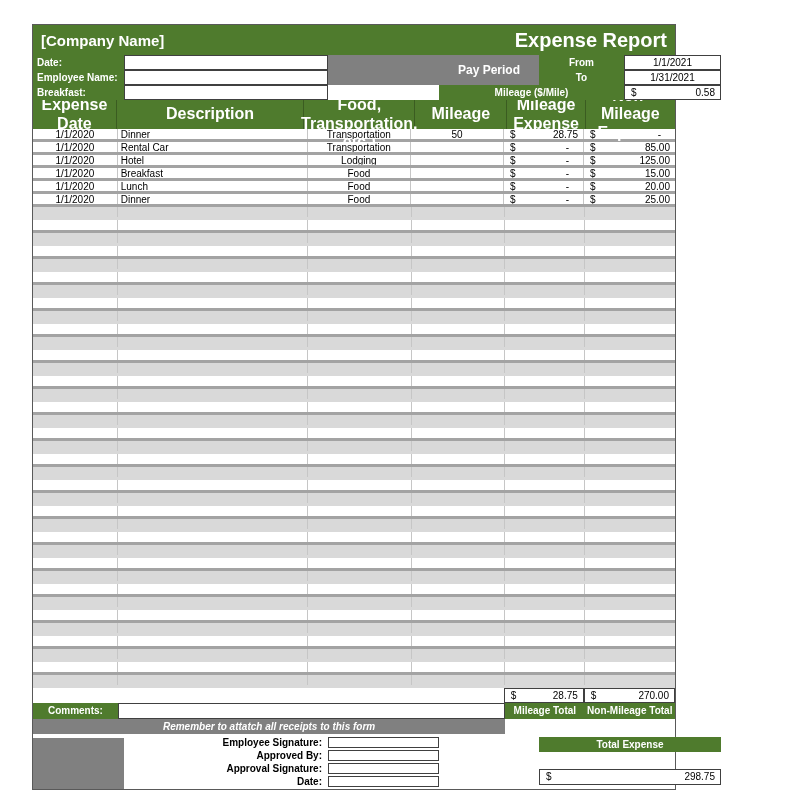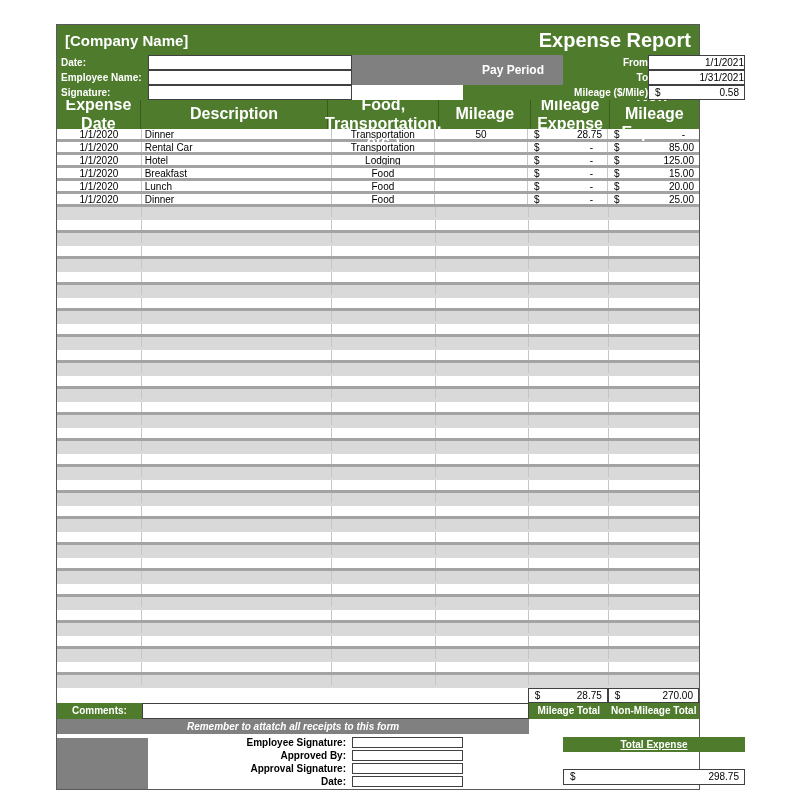--- a/index.html
+++ b/index.html
@@ -1,32 +1,32 @@
 <!DOCTYPE html>
 <html style="--green: #4f7b2d; --gray: #808080; --stripe: #d9d9d9;"><head>
 <meta charset="utf-8">
 <style>
   * { box-sizing: border-box; margin: 0; padding: 0; }
   html, body { background: #ffffff; width: 800px; }
   body { font-family: "Liberation Sans", sans-serif; color: #000; }
 
-  .form { width: 644px; margin: 24px 0 0 56px; border: 1px solid #595959; background: #fff; }
+  .form { width: 644px; margin: 24px 0 0 32px; border: 1px solid #595959; background: #fff; }
 
   .titlebar {
     height: 30px; background: var(--green, #4f7b2d); color: #fff;
     display: flex; align-items: center; justify-content: space-between; padding: 0 8px;
   }
   .company { font-size: 15px; font-weight: bold; }
   .report-title { font-size: 20px; font-weight: bold; }
 
   .info { position: relative; height: 45px; font-size: 10px; }
   .icell { position: absolute; height: 15px; line-height: 15px; overflow: hidden; }
   .green { background: var(--green, #4f7b2d); color: #fff; font-weight: bold; }
   .lbl { padding-left: 4px; }
-  .rt { text-align: right; }
+  .rt { text-align: center; }
   .fld { background: #fff; border: 1px solid #404040; line-height: 13px; }
   .grayblock { position: absolute; background: var(--gray, #808080); }
   .payperiod { color: #fff; font-weight: bold; font-size: 12px; display: flex; align-items: center; justify-content: center; }
 
   .thead {
     display: flex; height: 29px; background: var(--green, #4f7b2d);
     color: #fff; font-weight: bold; font-size: 16px;
   }
   .thead .cell {
     display: flex; align-items: center; justify-content: center; text-align: center;
@@ -69,21 +69,21 @@
 
   .bottom { position: relative; height: 55px; font-size: 10px; }
   .gray-block { position: absolute; left: 0; top: 4px; bottom: 0; width: 91px; background: var(--gray, #808080); }
   .sig { position: absolute; left: 91px; top: 2px; }
   .sig-row { display: flex; align-items: center; height: 13px; }
   .sig-label { width: 204px; text-align: right; padding-right: 6px; font-weight: bold; line-height: 12px; }
   .sig-field { width: 111px; height: 11px; background: #fff; border: 1px solid #404040; }
   .te-header {
     position: absolute; left: 506px; top: 3px; width: 182px; height: 15px;
     background: var(--green, #4f7b2d); color: #fff; font-weight: bold;
-    text-align: center; line-height: 15px; text-decoration: underline;
+    text-align: center; line-height: 15px;
   }
   .te-value {
     position: absolute; left: 506px; top: 35px; width: 182px; height: 16px;
     background: #fff; border: 1px solid #404040; line-height: 14px;
   }
 </style>
 </head>
 <body>
 
 <div class="form">
@@ -91,21 +91,21 @@
   <div class="titlebar">
     <div class="company">[Company Name]</div>
     <div class="report-title">Expense Report</div>
   </div>
 
   <div class="info">
     <div class="icell green lbl" style="left:0;top:0;width:91px">Date:</div>
     <div class="icell fld" style="left:91px;top:0;width:204px"></div>
     <div class="icell green lbl" style="left:0;top:15px;width:91px">Employee Name:</div>
     <div class="icell fld" style="left:91px;top:15px;width:204px"></div>
-    <div class="icell green lbl" style="left:0;top:30px;width:91px">Signature:</div>
+    <div class="icell green lbl" style="left:0;top:30px;width:91px">Breakfast:</div>
     <div class="icell fld" style="left:91px;top:30px;width:204px"></div>
 
     <div class="grayblock" style="left:295px;top:0;width:111px;height:30px"></div>
     <div class="grayblock payperiod" style="left:406px;top:0;width:100px;height:30px">Pay Period</div>
 
     <div class="icell green rt" style="left:506px;top:0;width:85px">From</div>
     <div class="icell fld rt" style="left:591px;top:0;width:97px">1/1/2021</div>
     <div class="icell green rt" style="left:506px;top:15px;width:85px">To</div>
     <div class="icell fld rt" style="left:591px;top:15px;width:97px">1/31/2021</div>
 

